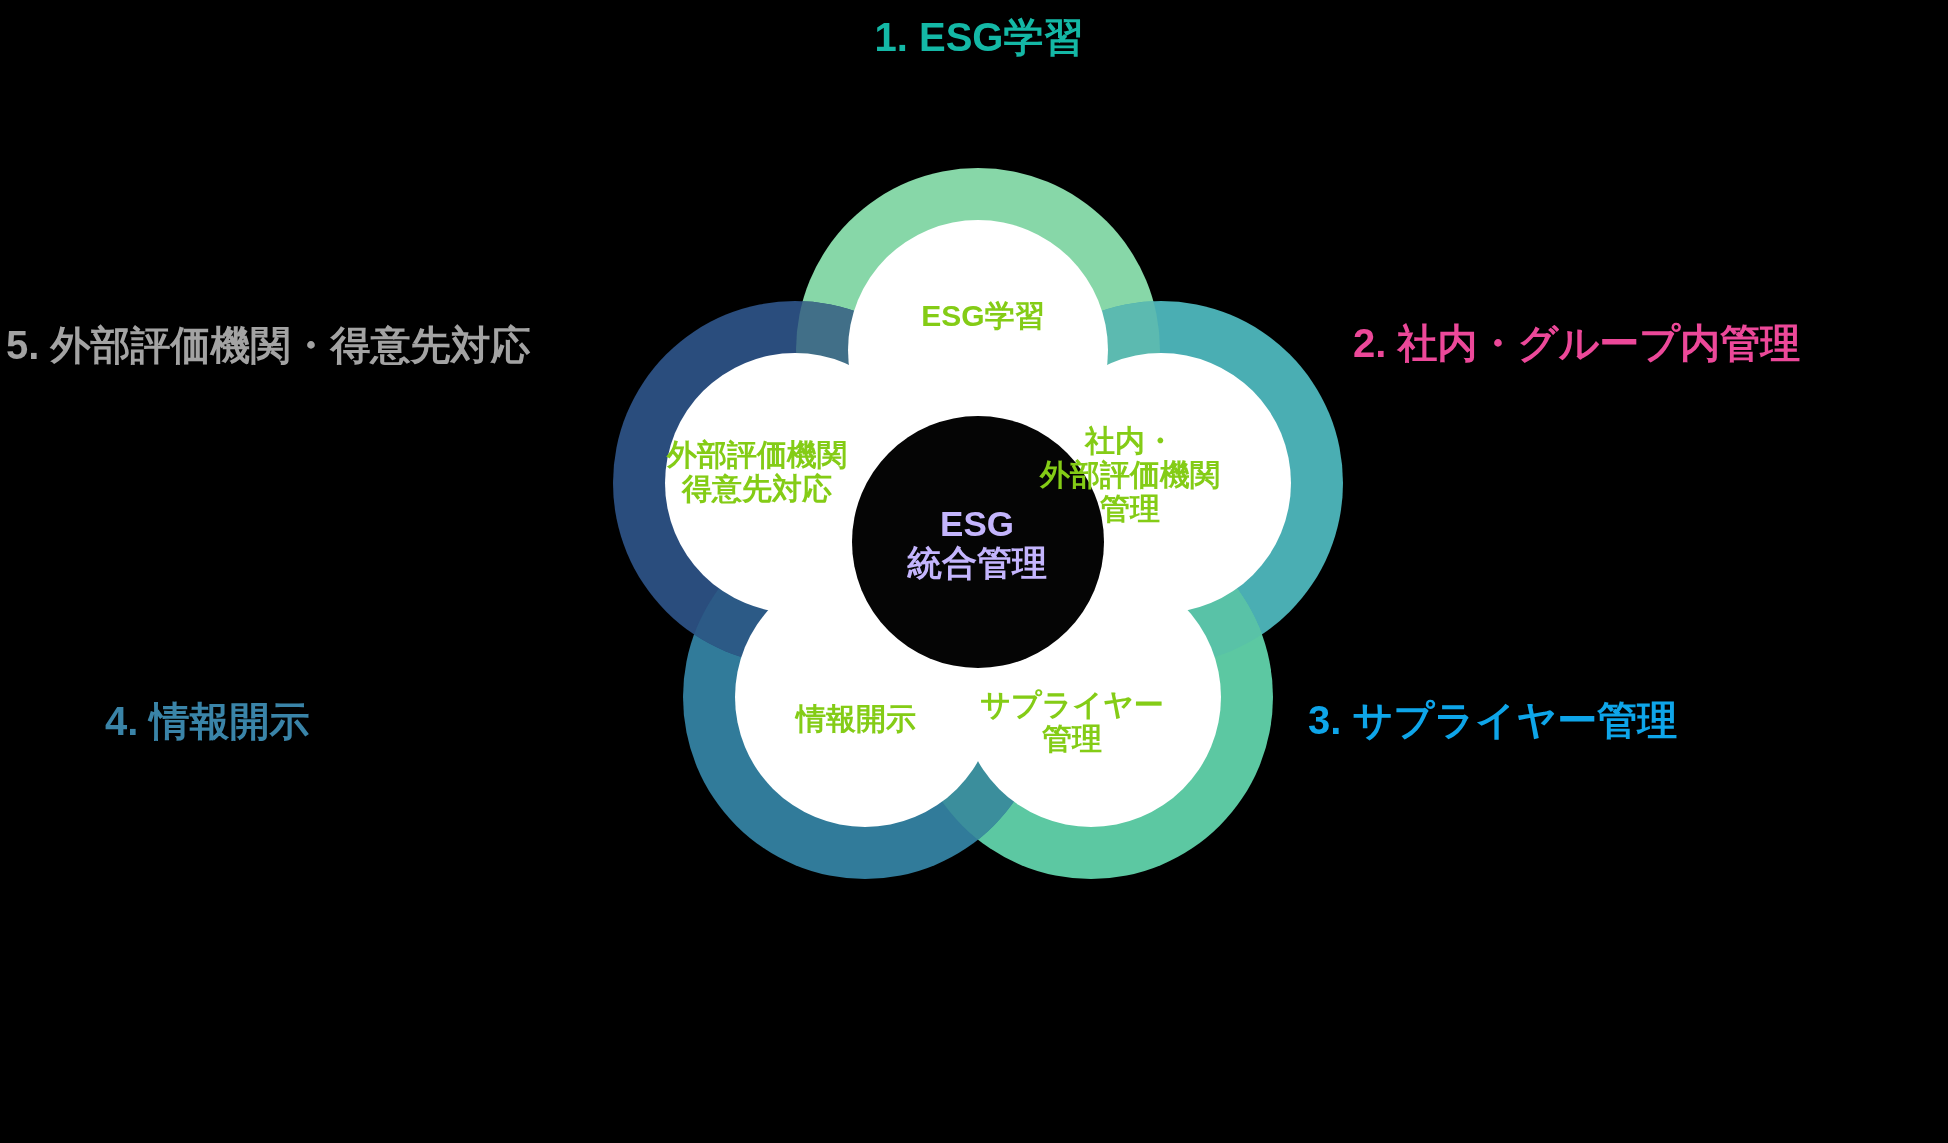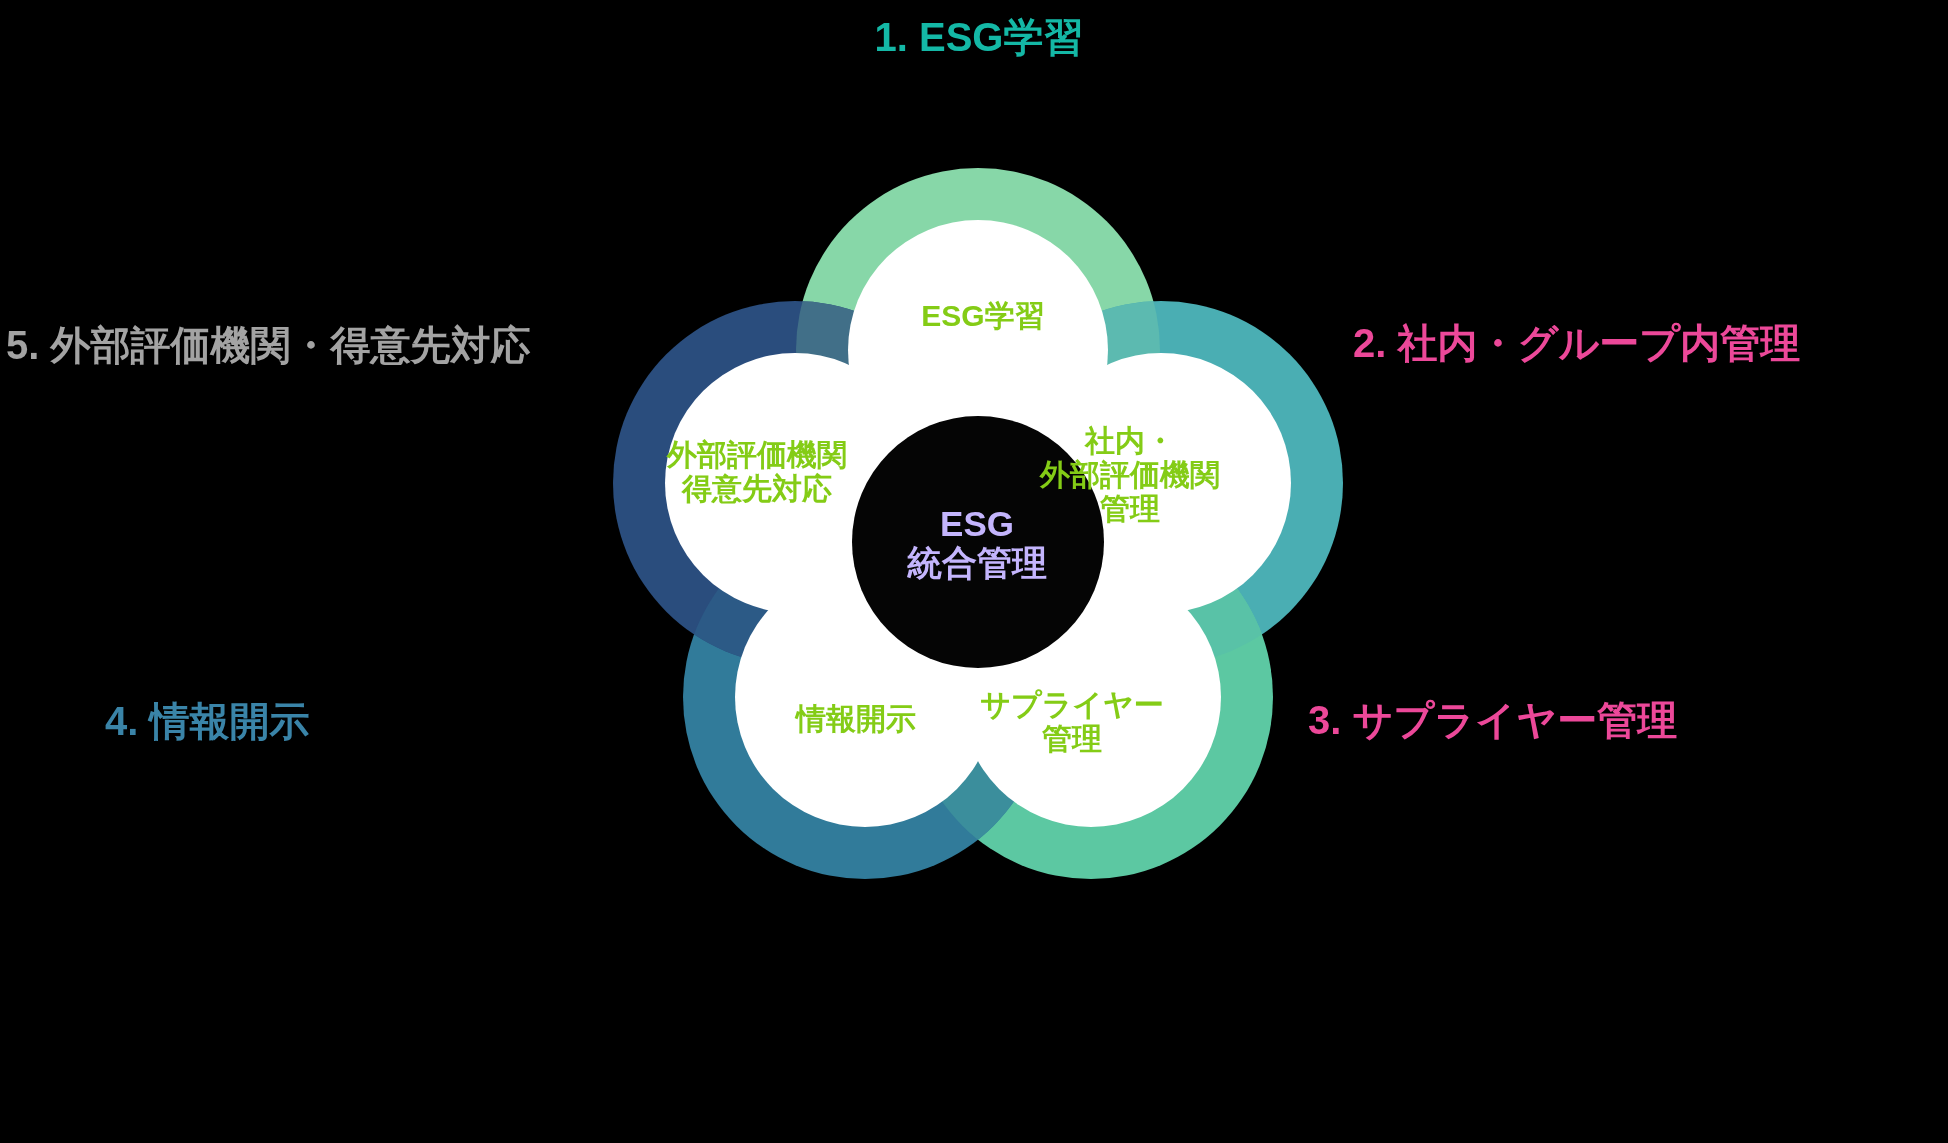--- a/index.html
+++ b/index.html
@@ -132,17 +132,17 @@
 
 <div class="center-label" style="left:977px; top:543px;">
   <span>ESG</span>
   <span>統合管理</span>
 </div>
 
 <div class="outer-label centered" style="left: 979px; top: 37px; color: #14b8a6;">1. ESG学習</div>
 
 <div class="outer-label" style="left: 1353px; top: 343px; color: #ec4899;">2. 社内・グループ内管理</div>
 
-<div class="outer-label" style="left: 1308px; top: 720px; color: #ec4899;">3. サプライヤー管理</div>
+<div class="outer-label" style="left: 1308px; top: 720px; color: #0ea5e9;">3. サプライヤー管理</div>
 
 <div class="outer-label" style="left: 105px; top: 721px; color: rgb(58, 132, 168);">4. 情報開示</div>
 
 <div class="outer-label" style="left: 6px; top: 345px; color: #a3a3a3;">5. 外部評価機関・得意先対応</div>
 
 </body></html>

